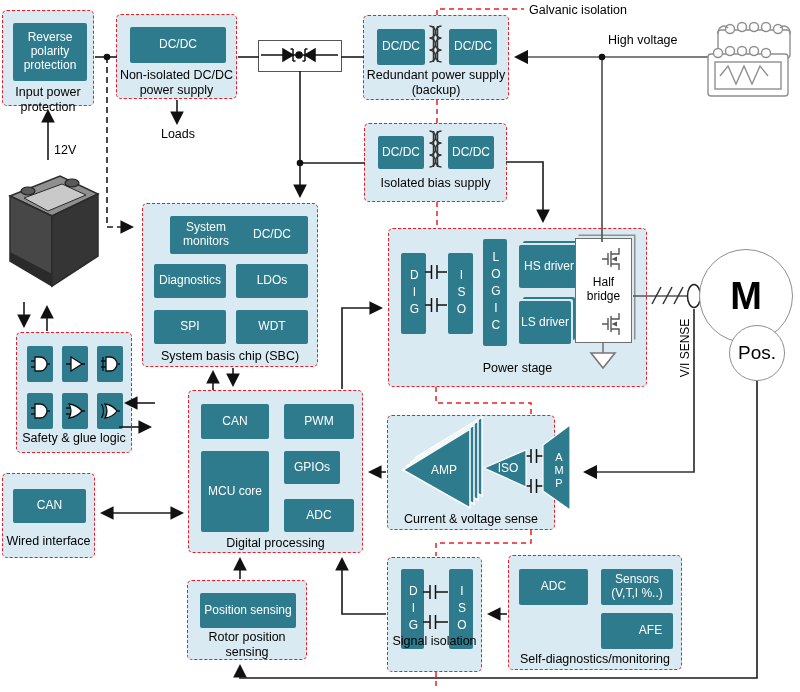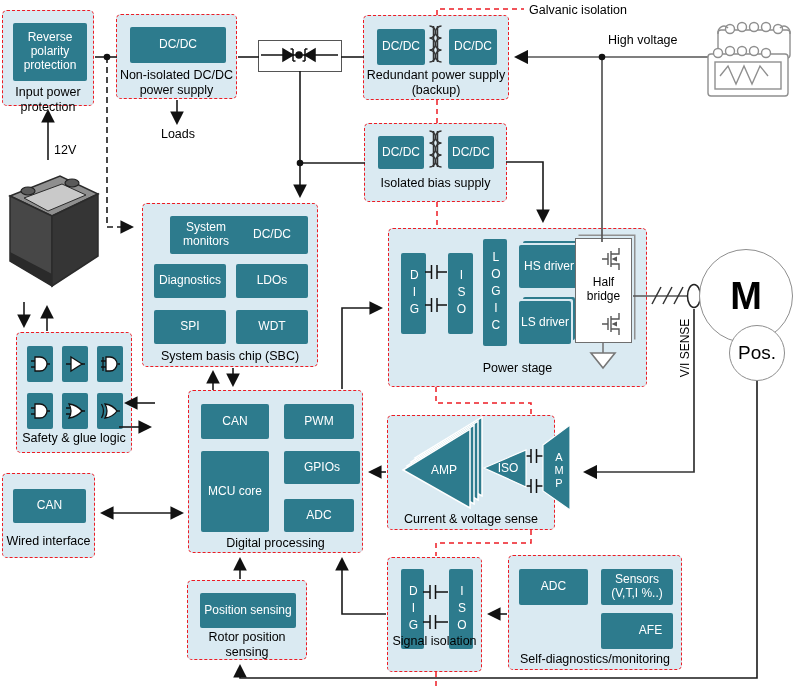--- a/index.html
+++ b/index.html
@@ -149,21 +149,21 @@
           </g>
         </svg>
     </div>
     <div class="plabel" style="top:98px;">Safety &amp; glue logic</div>
   </div>
 
   <div class="panel" style="left:188px;top:390px;width:175px;height:163px;">
     <div class="chip" style="left:12px;top:13px;width:68px;height:35px;">CAN</div>
     <div class="chip" style="left:95px;top:13px;width:70px;height:35px;">PWM</div>
     <div class="chip" style="left:12px;top:60px;width:68px;height:81px;">MCU core</div>
-    <div class="chip" style="left:95px;top:60px;width:76px;height:33px;">GPIOs</div>
+    <div class="chip" style="left:95px;top:60px;width:56px;height:33px;">GPIOs</div>
     <div class="chip" style="left:95px;top:108px;width:70px;height:33px;">ADC</div>
     <div class="plabel" style="top:145px;">Digital processing</div>
   </div>
 
   <div class="panel" style="left:387px;top:415px;width:168px;height:115px;">
     <div class="plabel" style="top:96px;">Current &amp; voltage sense</div>
   </div>
 
   <div class="panel" style="left:2px;top:473px;width:93px;height:85px;">
     <div class="chip" style="left:10px;top:15px;width:73px;height:34px;">CAN</div>

